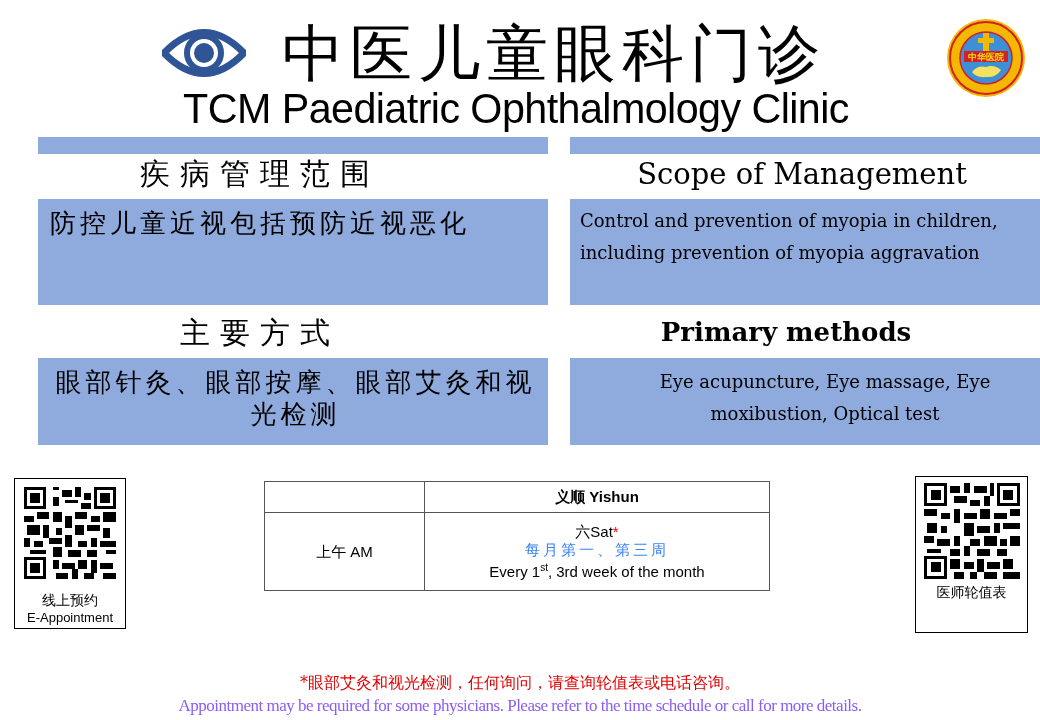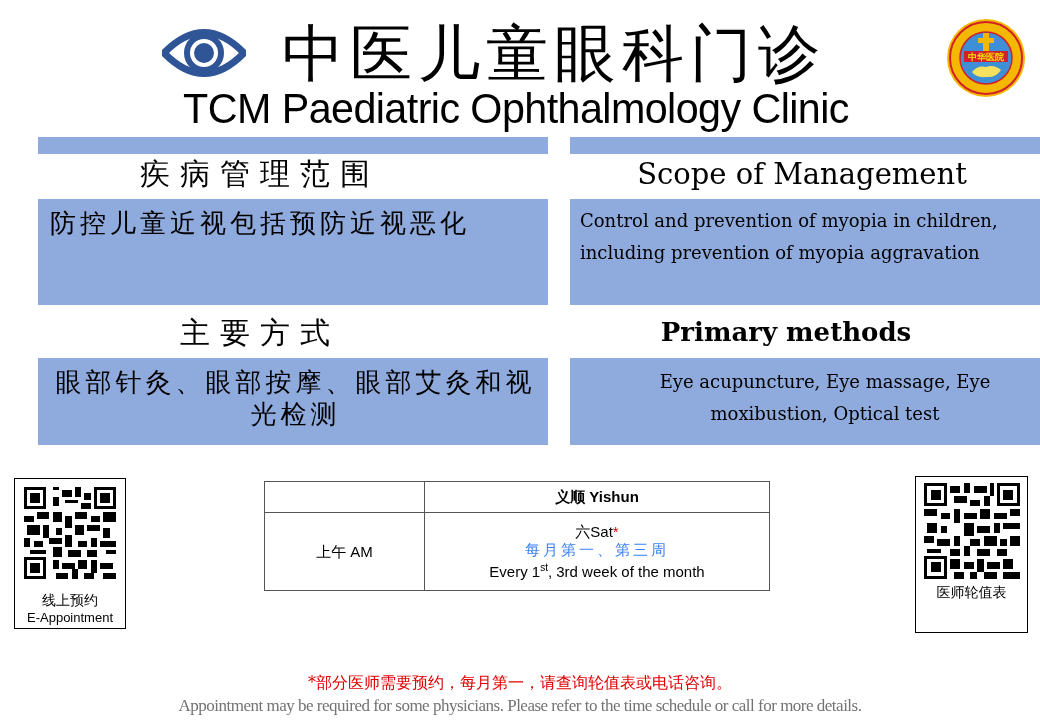--- a/index.html
+++ b/index.html
@@ -24,21 +24,21 @@
     .qr-box svg { display: block; margin: 0 auto; }
 
     table.hours { position: absolute; left: 264px; top: 481px; width: 506px; border-collapse: collapse; font-family: "Liberation Sans", sans-serif; font-size: 15px; }
     table.hours td, table.hours th { border: 1px solid #555; text-align: center; }
     table.hours .th-title { background: #7f7f7f; color: #fff; font-weight: bold; height: 33px; }
     table.hours .row-loc td { height: 31px; font-weight: bold; }
     table.hours .row-am td { height: 78px; line-height: 18px; }
     .red { color: #e00000; }
 
     .footer-cn { position: absolute; left: 0; width: 1040px; top: 672px; text-align: center; color: #e00000; font-family: "DejaVu Serif", serif; font-size: 16px; line-height: 22px; }
-    .footer-en { position: absolute; left: 0; width: 1040px; top: 694px; text-align: center; color: #737373; font-family: "Liberation Serif", serif; font-size: 17px; line-height: 24px; letter-spacing: -0.5px; }
+    .footer-en { position: absolute; left: 0; width: 1040px; top: 694px; text-align: center; color: #8b5cf6; font-family: "Liberation Serif", serif; font-size: 17px; line-height: 24px; letter-spacing: -0.5px; }
   </style>
 </head>
 <body>
 
 <svg class="eye-icon" viewBox="0 0 84 54">
   <path d="M2 27 Q42 -14 82 27 Q42 68 2 27 Z" fill="none" stroke="#2f5597" stroke-width="7" stroke-linejoin="round"></path>
   <circle cx="42" cy="27" r="17" fill="none" stroke="#2f5597" stroke-width="6"></circle>
   <circle cx="42" cy="27" r="10" fill="#2f5597"></circle>
 </svg>
 <div class="title-cn">中医儿童眼科门诊</div>
@@ -205,14 +205,14 @@
     <td>上午 AM</td>
     <td>
       <div><span>六Sat</span><span class="red">*</span></div>
       <div style="font-family:Liberation Serif, serif; letter-spacing:3px; color:#3b82f6;">每月第一、第三周</div>
       <div><span>Every 1</span><sup style="font-size:10px;">st</sup><span>, 3rd week of the month</span></div>
     </td>
   </tr>
 </tbody>
   </table>
 
-<div class="footer-cn">*部分医师需要预约，每月第一，请查询轮值表或电话咨询。</div>
+<div class="footer-cn">*眼部艾灸和视光检测，任何询问，请查询轮值表或电话咨询。</div>
 <div class="footer-en">Appointment may be required for some physicians. Please refer to the time schedule or call for more details.</div>
 
 </body></html>

